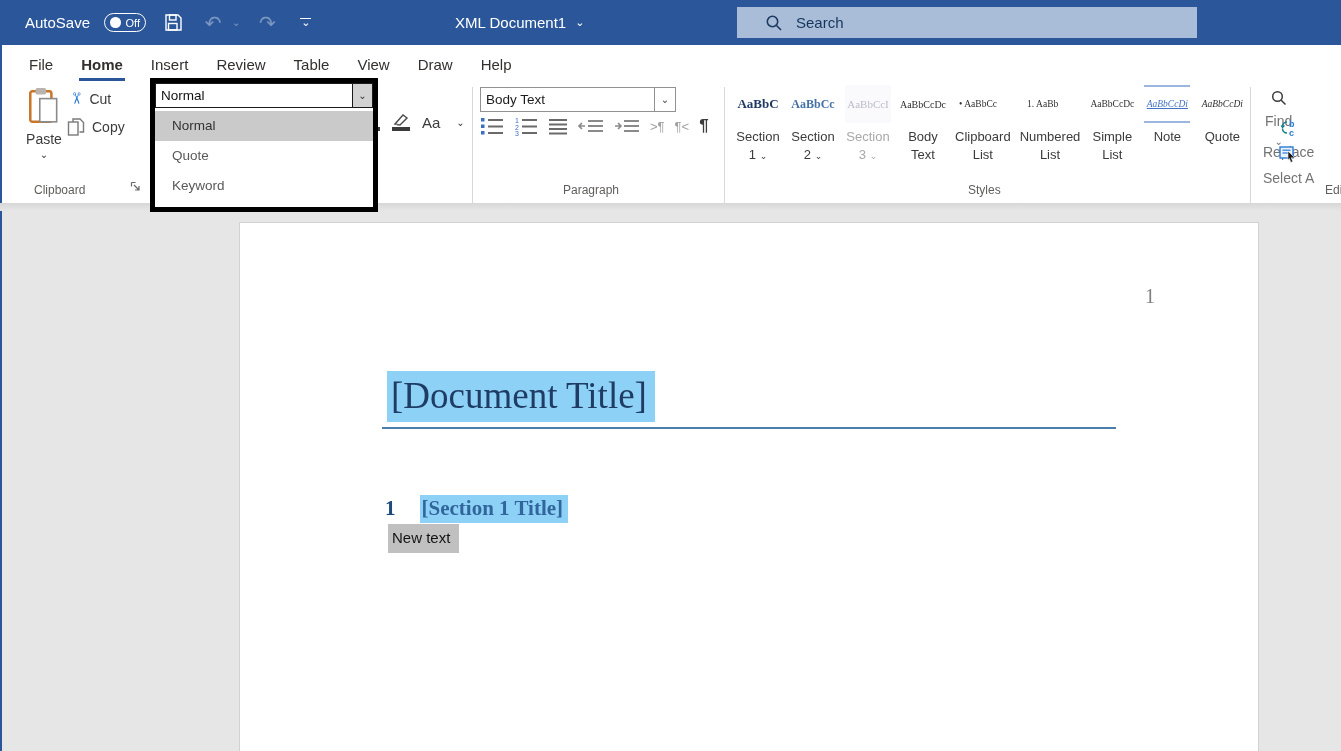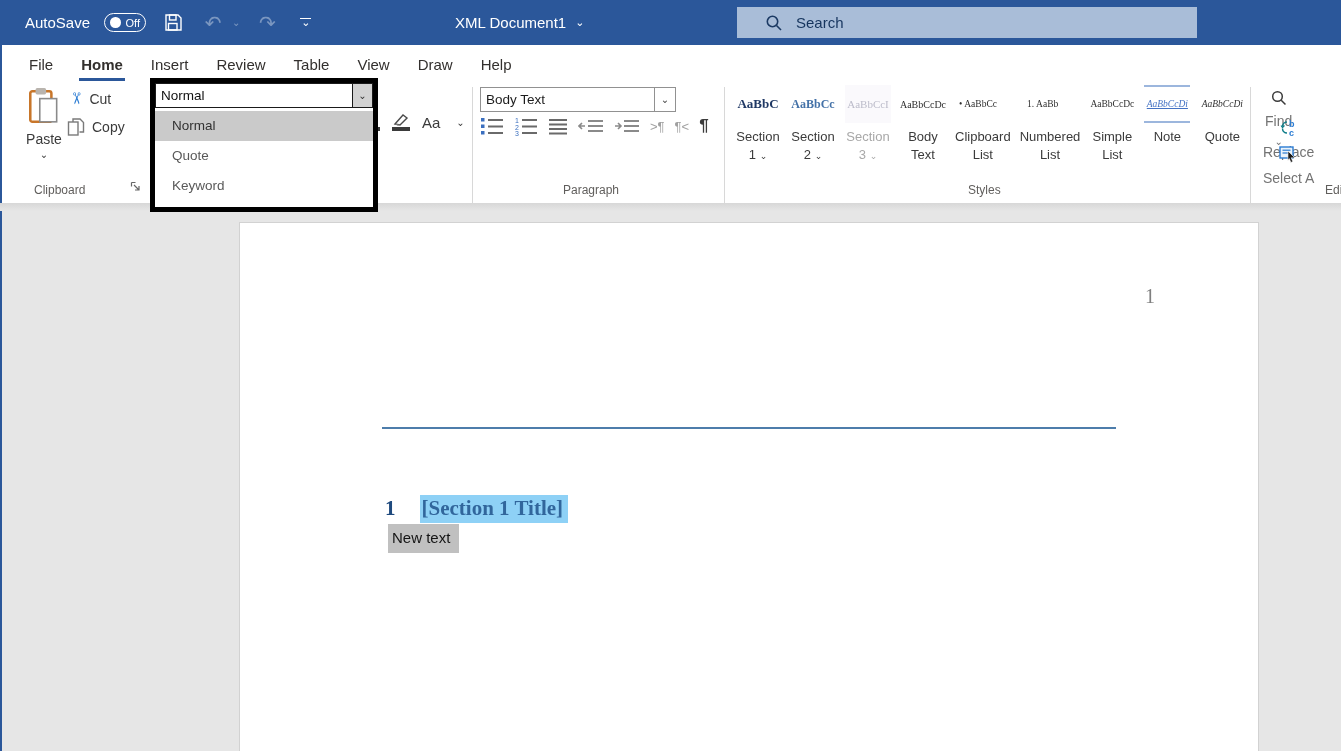--- a/index.html
+++ b/index.html
@@ -320,20 +320,21 @@
     <span>Select A</span>
   </div>
   <div class="grp-label" style="left:1323px;">Edi</div>
 </div>
 
 <div class="ribbon-edge"></div>
 
 <div class="canvas">
   <div class="page">
     <div class="page-number">1</div>
+    <div class="doc-title">[Document Title]</div>
     <div class="doc-rule"></div>
     <div class="doc-section">
       <span class="sec-num">1</span>
       <span class="sec-title">[Section 1 Title]</span>
     </div>
     <div class="doc-newtext">New text</div>
   </div>
 </div>
 
 <div class="style-dropdown">

